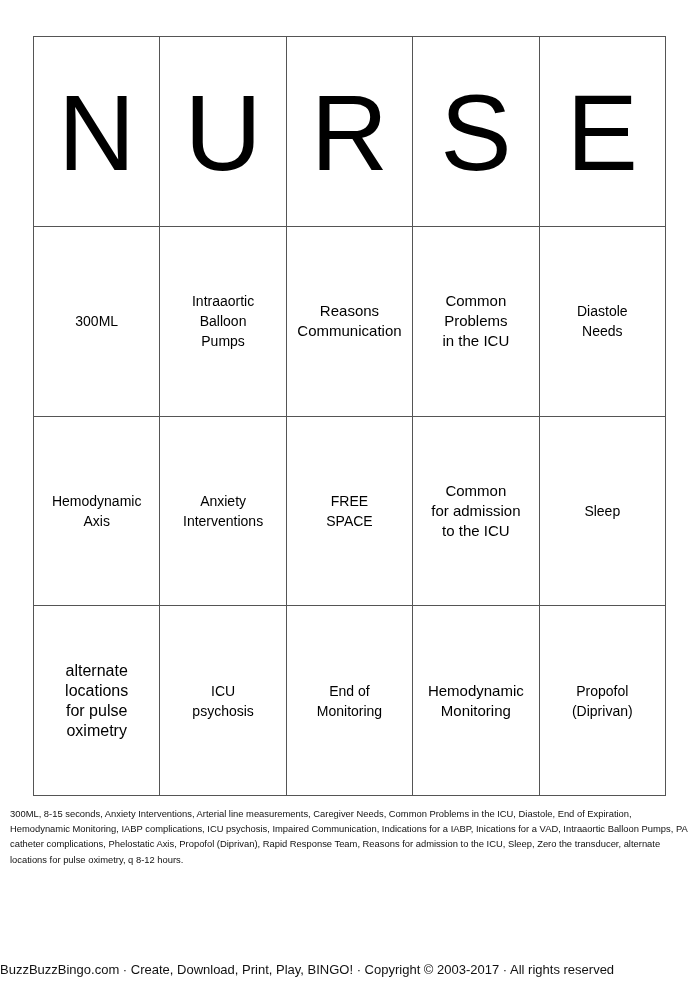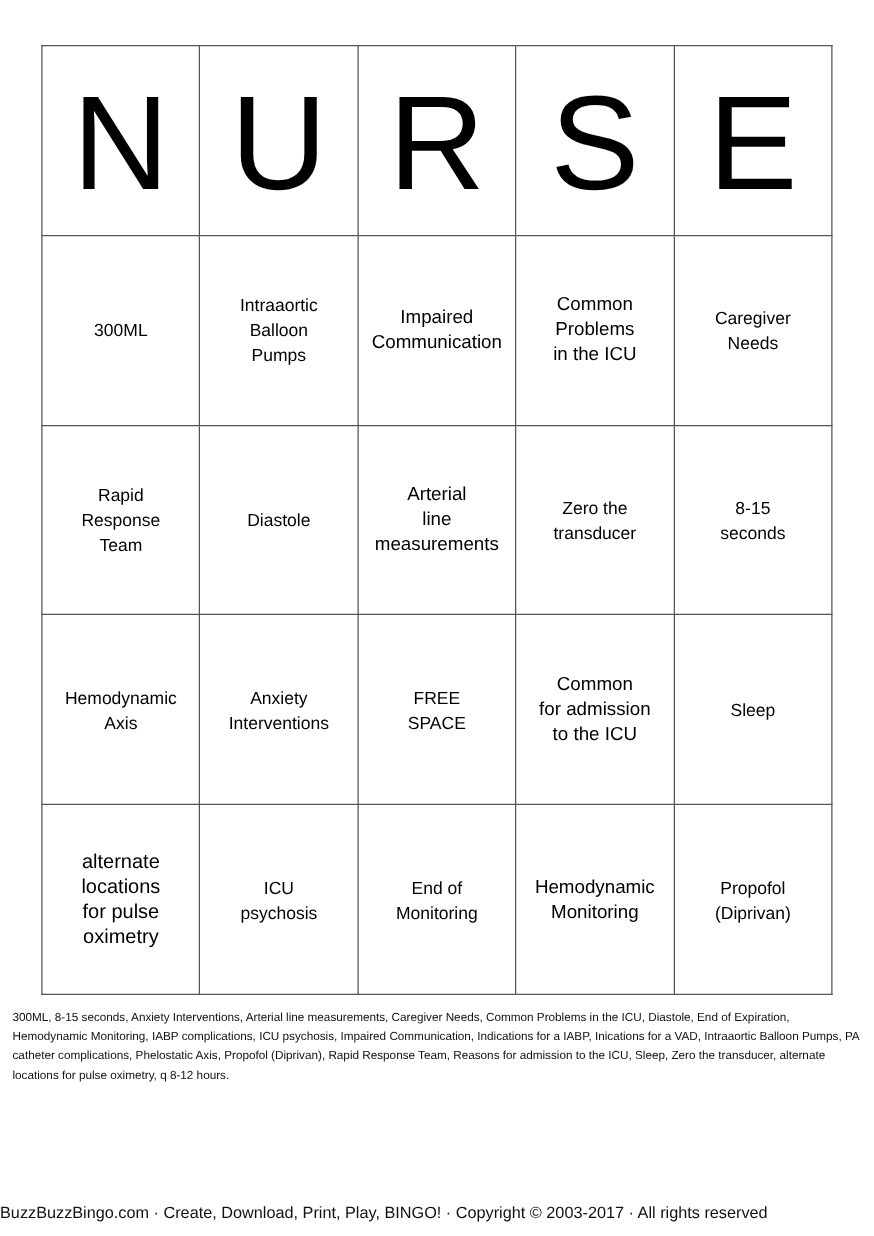--- a/index.html
+++ b/index.html
@@ -77,40 +77,27 @@
     <td class="header">U</td>
     <td class="header">R</td>
     <td class="header">S</td>
     <td class="header">E</td>
   </tr>
   <tr>
     <td><span class="cell-text">300ML</span></td>
     <td><span class="cell-text">Intraaortic
 Balloon
 Pumps</span></td>
-    <td class="small"><span class="cell-text">Impaired
+    <td class="small"><span class="cell-text">Reasons
 Communication</span></td>
     <td class="small"><span class="cell-text">Common
 Problems
 in the ICU</span></td>
-    <td><span class="cell-text">Caregiver
+    <td><span class="cell-text">Diastole
 Needs</span></td>
-  </tr>
-  <tr>
-    <td><span class="cell-text">Rapid
-Response
-Team</span></td>
-    <td><span class="cell-text">Diastole</span></td>
-    <td class="small"><span class="cell-text">Arterial
-line
-measurements</span></td>
-    <td><span class="cell-text">Zero the
-transducer</span></td>
-    <td><span class="cell-text">8-15
-seconds</span></td>
   </tr>
   <tr>
     <td><span class="cell-text">Hemodynamic
 Axis</span></td>
     <td><span class="cell-text">Anxiety
 Interventions</span></td>
     <td><span class="cell-text">FREE
 SPACE</span></td>
     <td class="small"><span class="cell-text">Common
 for admission

